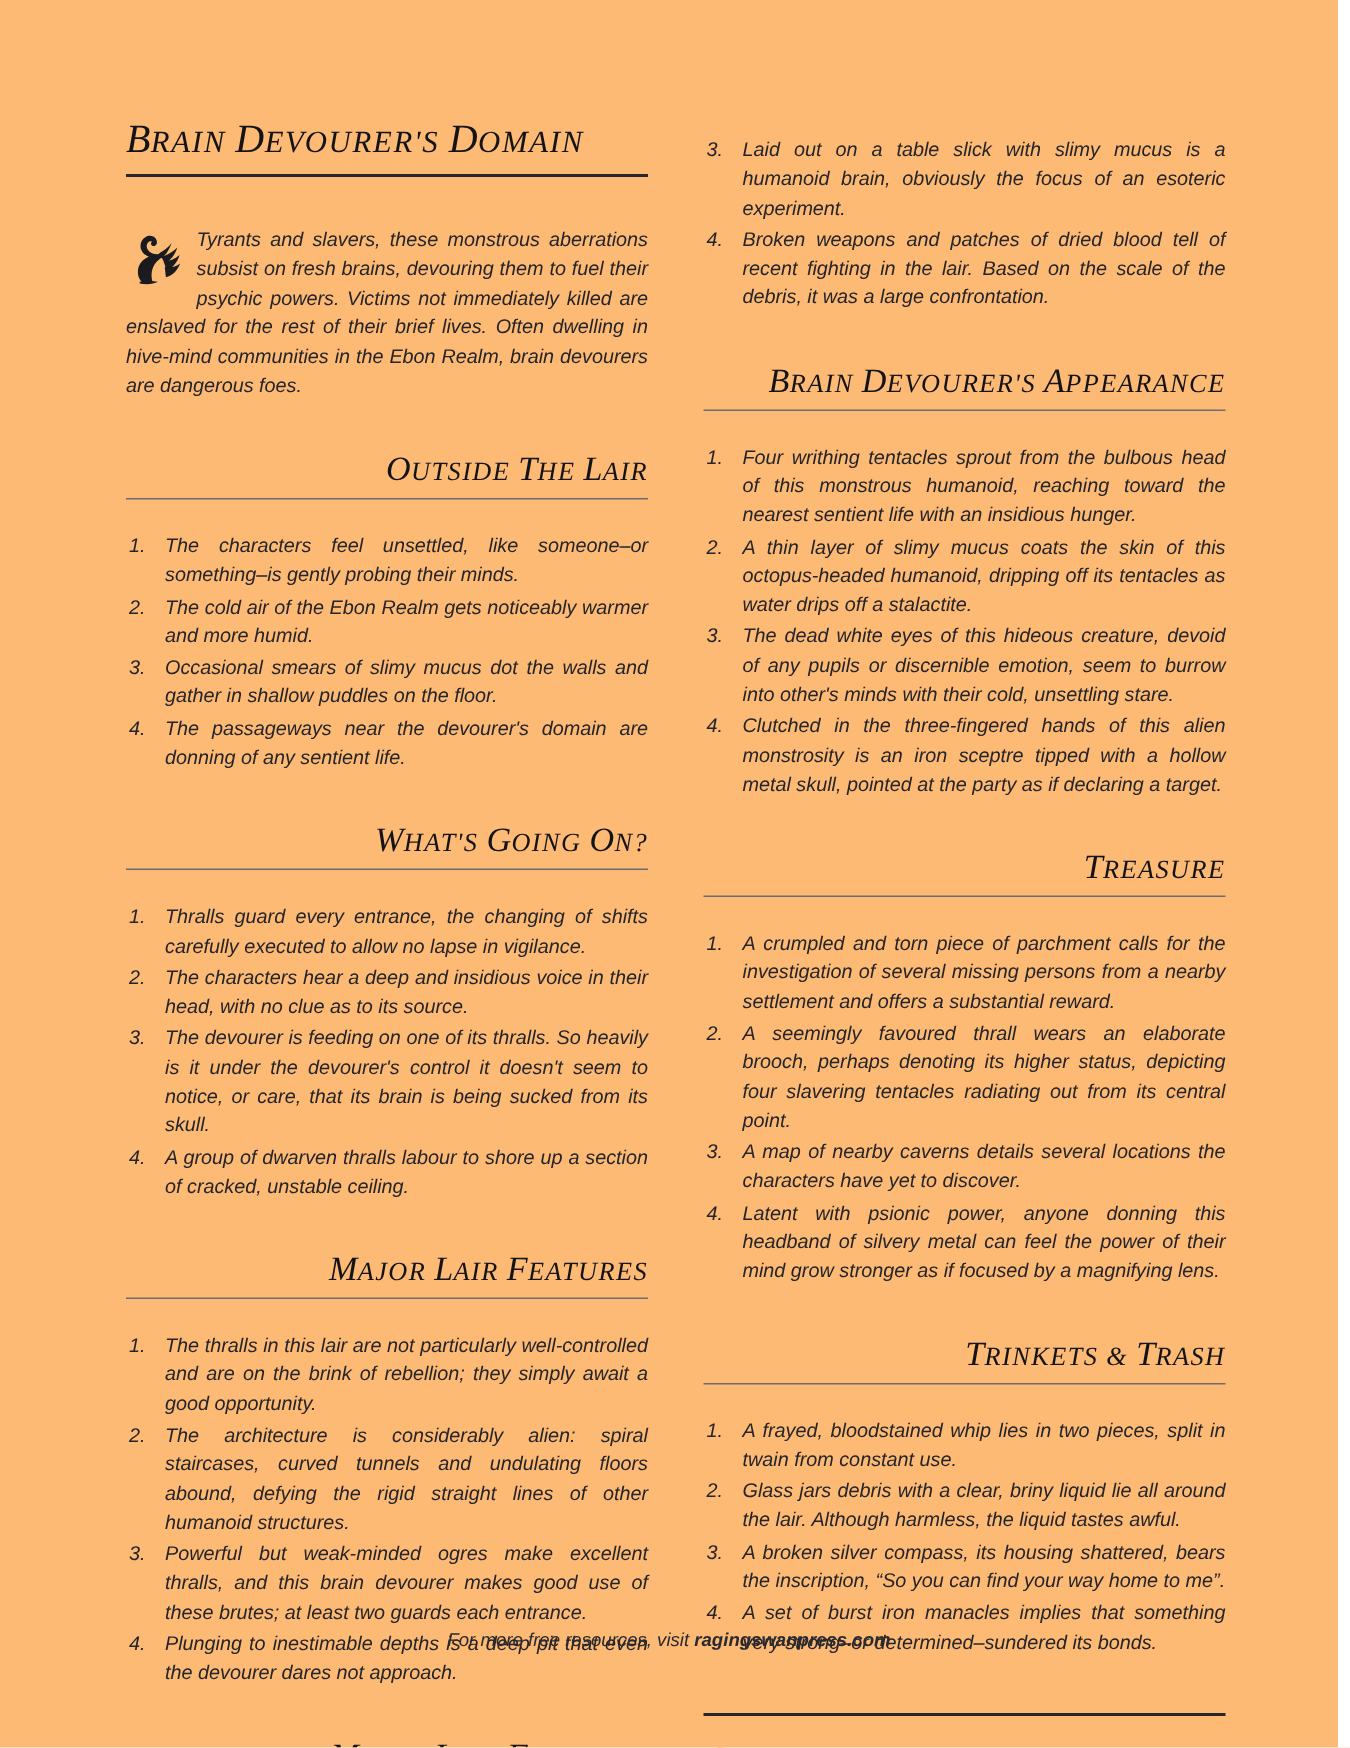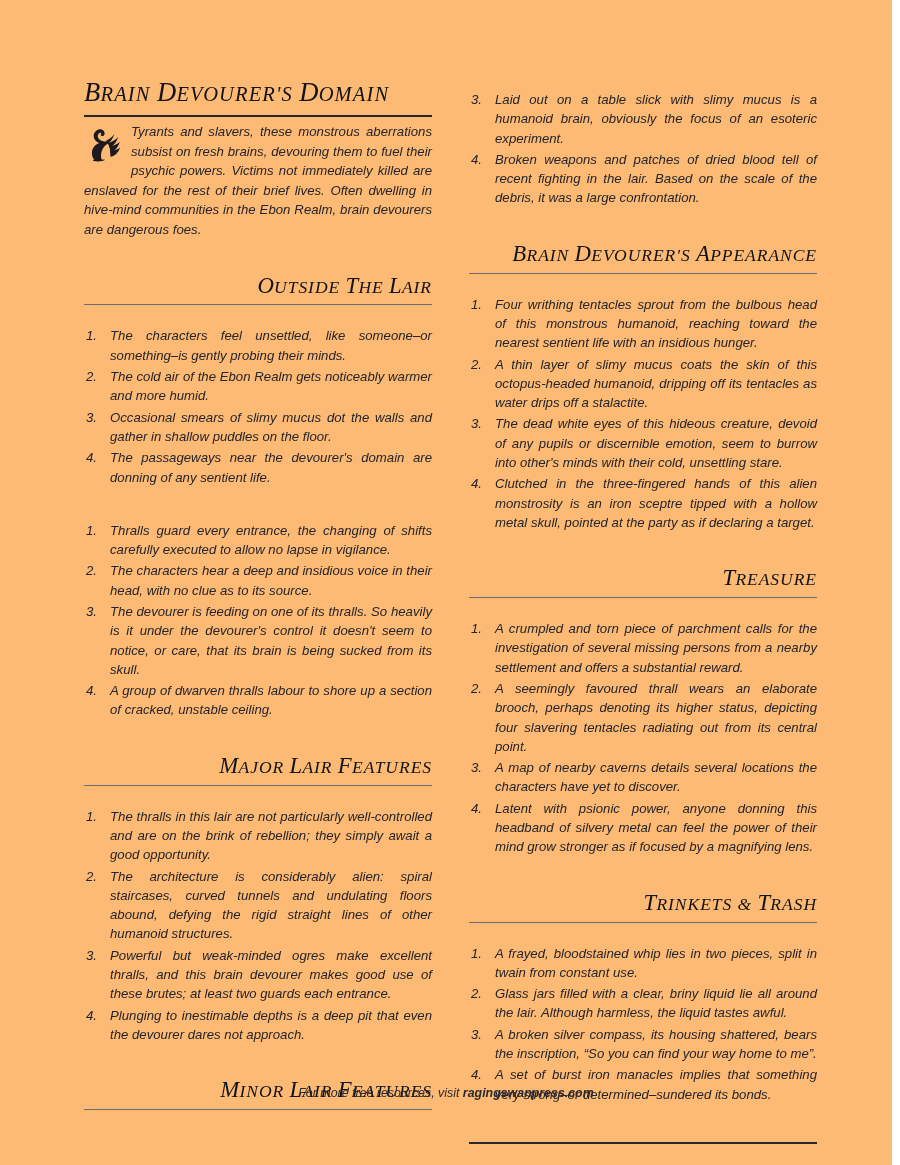--- a/index.html
+++ b/index.html
@@ -61,21 +61,21 @@
     letter-spacing: 0.01em;
   }
 
   .sec {
     margin-top: 34px;
   }
   .sec.first { margin-top: 0; }
 
   
   .intro {
-    margin-top: 5px;
+    margin-top: 32px;
     font-size: 13.2px;
     line-height: 19.6px;
     text-align: justify;
     color: #24242a;
   }
   .swan {
     float: left;
     width: 38px;
     height: 42px;
     margin: 2px 9px 0 0;
@@ -172,20 +172,21 @@
         <h2 class="sec-title"><span class="sc">O</span><span>U</span><span>T</span><span>S</span><span>I</span><span>D</span><span>E</span> <span class="sc">T</span><span>H</span><span>E</span> <span class="sc">L</span><span>A</span><span>I</span><span>R</span></h2>
         <ol class="entries">
           <li>The characters feel unsettled, like someone–or something–is gently probing their minds.</li>
           <li>The cold air of the Ebon Realm gets noticeably warmer and more humid.</li>
           <li>Occasional smears of slimy mucus dot the walls and gather in shallow puddles on the floor.</li>
           <li>The passageways near the devourer's domain are donning of any sentient life.</li>
         </ol>
       </div>
 
       <div class="sec">
+        <h2 class="sec-title"><span class="sc">W</span><span>H</span><span>A</span><span>T</span><span>'</span><span>S</span> <span class="sc">G</span><span>O</span><span>I</span><span>N</span><span>G</span> <span class="sc">O</span><span>N</span><span>?</span></h2>
         <ol class="entries">
           <li>Thralls guard every entrance, the changing of shifts carefully executed to allow no lapse in vigilance.</li>
           <li>The characters hear a deep and insidious voice in their head, with no clue as to its source.</li>
           <li>The devourer is feeding on one of its thralls. So heavily is it under the devourer's control it doesn't seem to notice, or care, that its brain is being sucked from its skull.</li>
           <li>A group of dwarven thralls labour to shore up a section of cracked, unstable ceiling.</li>
         </ol>
       </div>
 
       <div class="sec">
         <h2 class="sec-title"><span class="sc">M</span><span>A</span><span>J</span><span>O</span><span>R</span> <span class="sc">L</span><span>A</span><span>I</span><span>R</span> <span class="sc">F</span><span>E</span><span>A</span><span>T</span><span>U</span><span>R</span><span>E</span><span>S</span></h2>
@@ -228,21 +229,21 @@
           <li>A seemingly favoured thrall wears an elaborate brooch, perhaps denoting its higher status, depicting four slavering tentacles radiating out from its central point.</li>
           <li>A map of nearby caverns details several locations the characters have yet to discover.</li>
           <li>Latent with psionic power, anyone donning this headband of silvery metal can feel the power of their mind grow stronger as if focused by a magnifying lens.</li>
         </ol>
       </div>
 
       <div class="sec">
         <h2 class="sec-title"><span class="sc">T</span><span>R</span><span>I</span><span>N</span><span>K</span><span>E</span><span>T</span><span>S</span> <span>&amp;</span> <span class="sc">T</span><span>R</span><span>A</span><span>S</span><span>H</span></h2>
         <ol class="entries">
           <li>A frayed, bloodstained whip lies in two pieces, split in twain from constant use.</li>
-          <li>Glass jars filled with a clear, briny liquid lie all around the lair. Although harmless, the liquid tastes awful.</li>
+          <li>Glass jars debris with a clear, briny liquid lie all around the lair. Although harmless, the liquid tastes awful.</li>
           <li>A broken silver compass, its housing shattered, bears the inscription, “So you can find your way home to me”.</li>
           <li>A set of burst iron manacles implies that something very strong–or determined–sundered its bonds.</li>
         </ol>
       </div>
 
       <div class="credit-wrap">
         <h2 class="credit-title"><span class="sc">C</span><span>R</span><span>E</span><span>D</span><span>I</span><span>T</span></h2>
 
       </div>
 

